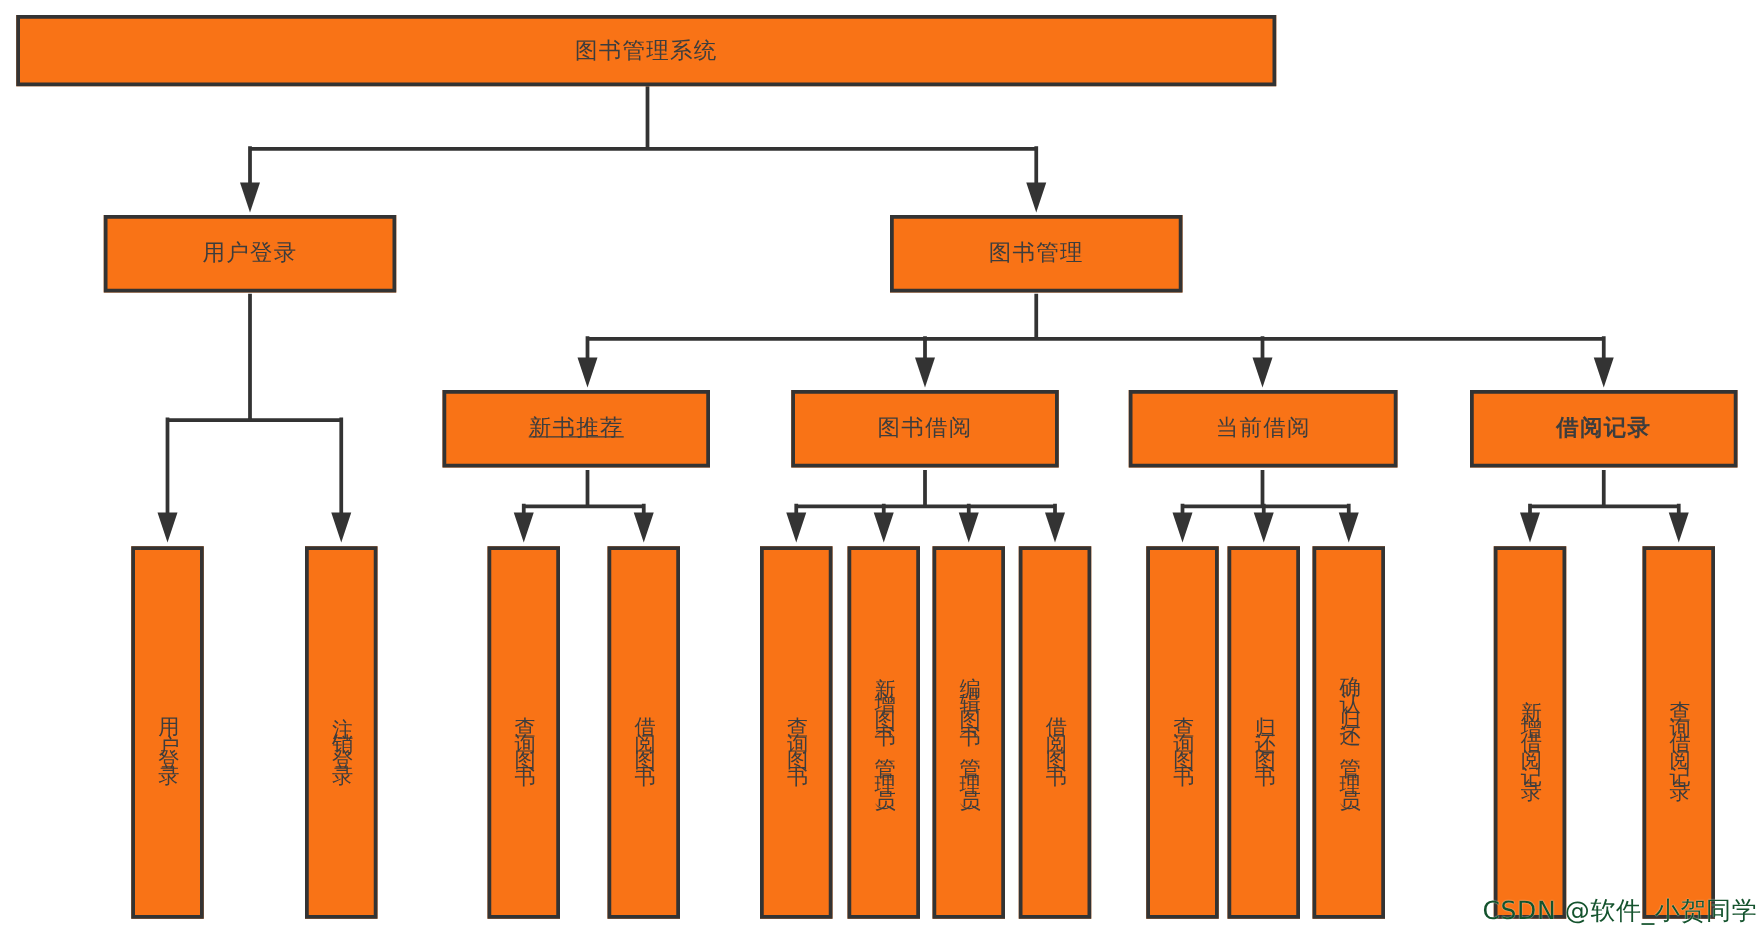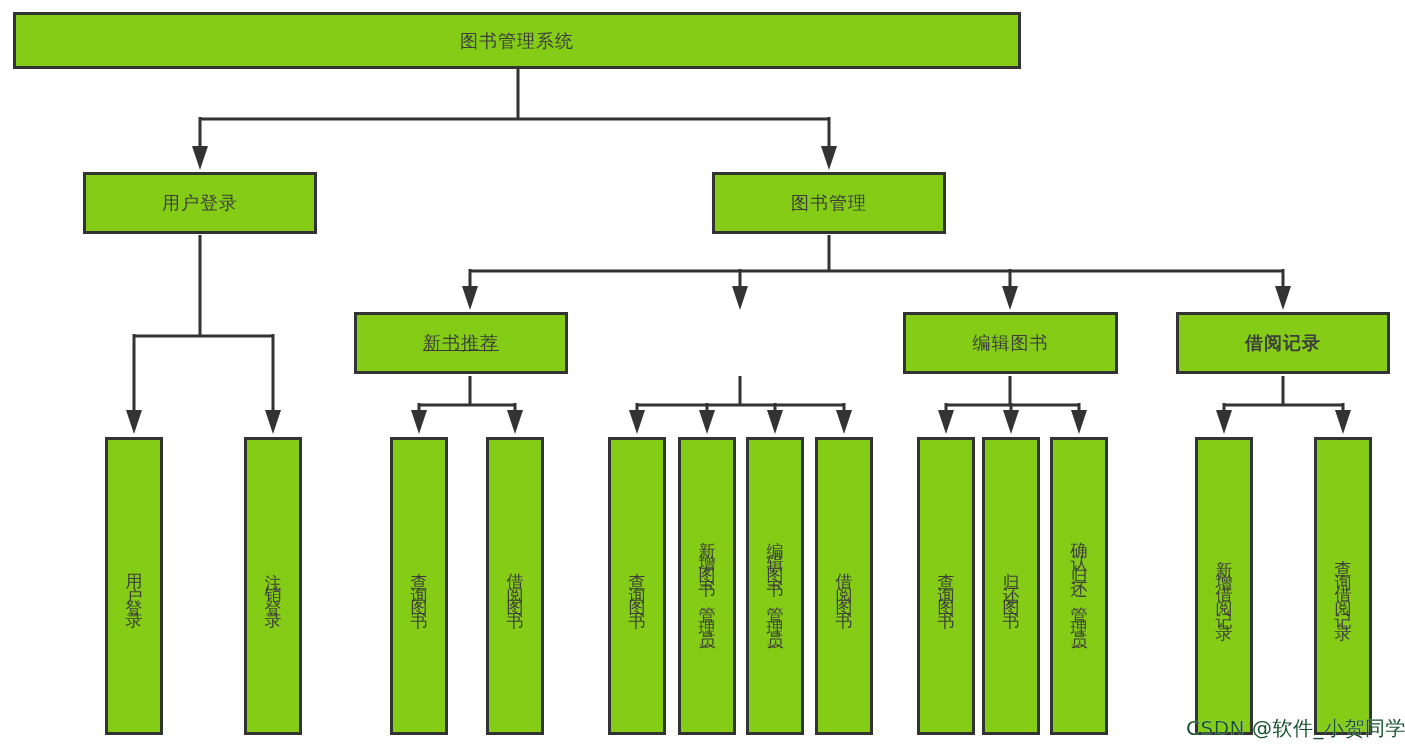--- a/index.html
+++ b/index.html
@@ -3,21 +3,21 @@
 <meta charset="utf-8">
 <style>
   html,body{margin:0;padding:0;background:#ffffff;}
   body{
     width:1405px;height:747px;position:relative;overflow:hidden;
     font-family:"DejaVu Sans","Liberation Sans",sans-serif;
   }
   .stage{position:absolute;left:0;top:0;width:1405px;height:747px;}
   svg.wires{position:absolute;left:0;top:0;width:1405px;height:747px;}
   .node{
-    position:absolute;box-sizing:border-box;background:#84cc16;
+    position:absolute;box-sizing:border-box;background:#f97316;
     border:3px solid #333333;color:#3d3d3d;
     display:flex;align-items:center;justify-content:center;
     line-height:1;
   }
   .hnode{font-size:18px;letter-spacing:1px;}
   .root{font-size:18px;letter-spacing:1px;}
   .leaf{width:58px;top:437px;height:298px;}
   .leaf .vtext{
     writing-mode:vertical-rl;text-orientation:mixed;
     font-size:17px;letter-spacing:13px;line-height:1;
@@ -87,22 +87,25 @@
   <div class="node hnode" style="left:83px;top:172px;width:234px;height:62px;">
     <span>用户登录</span>
   </div>
   <div class="node hnode" style="left:712px;top:172px;width:234px;height:62px;">
     <span>图书管理</span>
   </div>
 
   <div class="node hnode" style="left:354px;top:312px;width:214px;height:62px;text-decoration:underline;">
     <span>新书推荐</span>
   </div>
+  <div class="node hnode" style="left:633px;top:312px;width:214px;height:62px;">
+    <span>图书借阅</span>
+  </div>
   <div class="node hnode" style="left:903px;top:312px;width:215px;height:62px;">
-    <span>编辑图书</span>
+    <span>当前借阅</span>
   </div>
   <div class="node hnode" style="left:1176px;top:312px;width:214px;height:62px;font-weight:bold;">
     <span>借阅记录</span>
   </div>
 
   <div class="node leaf" style="left:105px;">
     <span class="vtext">用户登录</span>
   </div>
   <div class="node leaf" style="left:244px;">
     <span class="vtext">注销登录</span>

